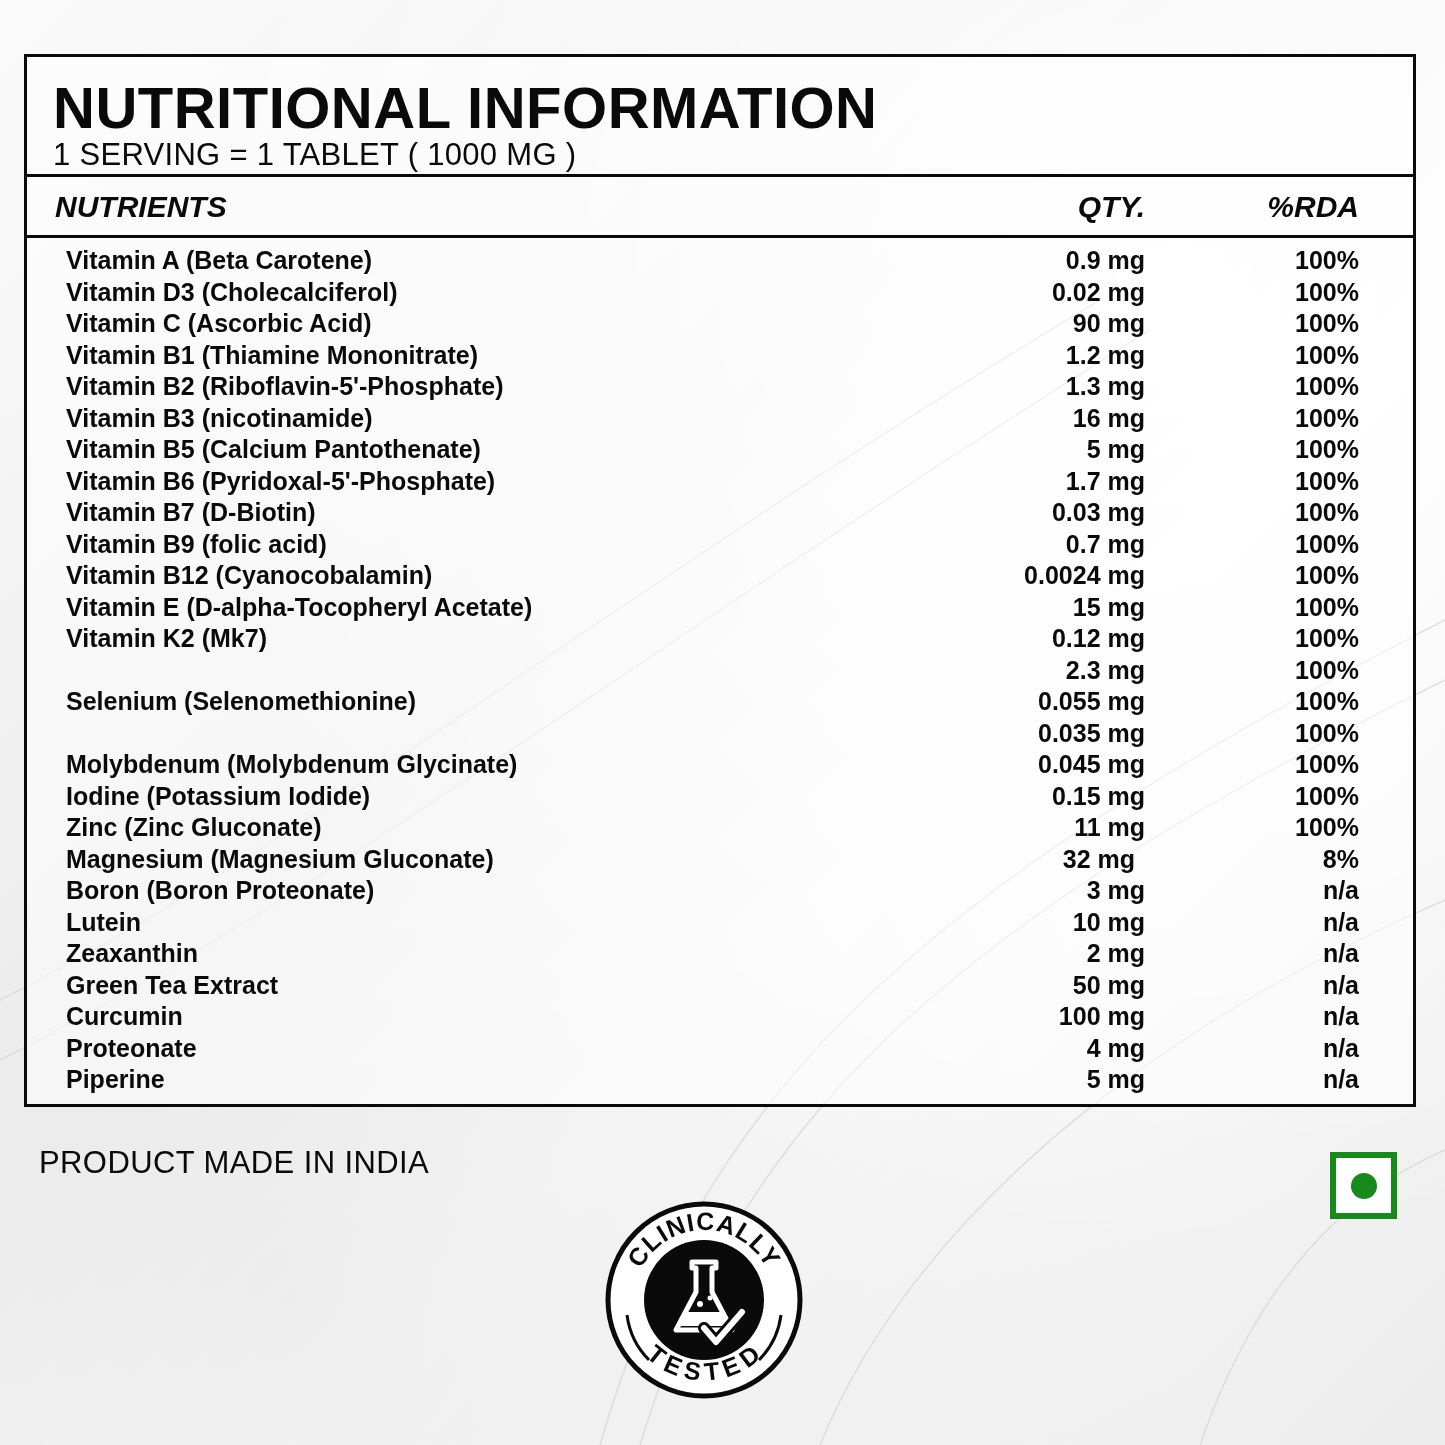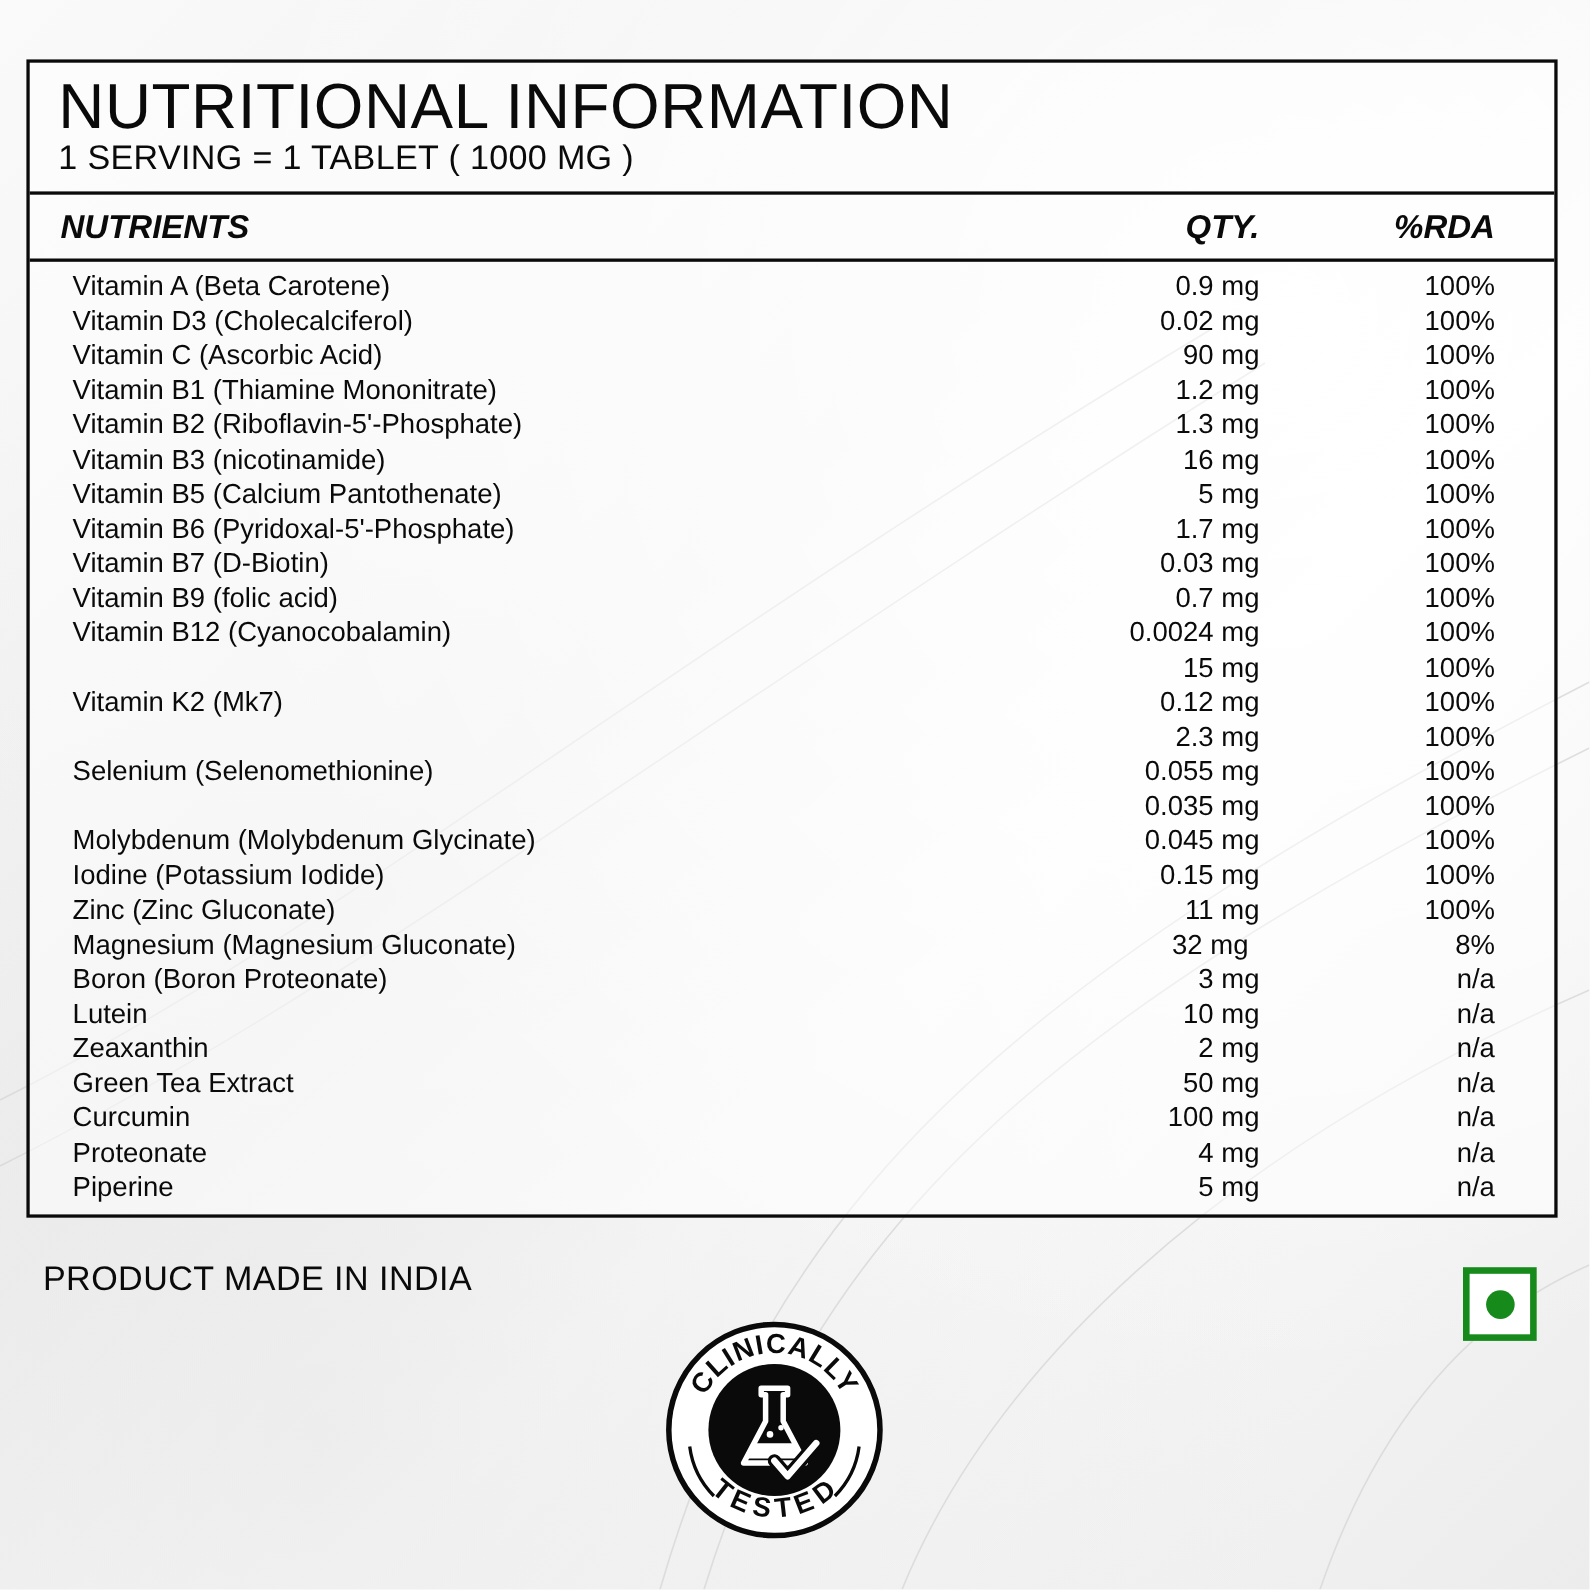--- a/index.html
+++ b/index.html
@@ -17,36 +17,36 @@
       linear-gradient(135deg, #fafafa 0%, #efefef 40%, #fbfbfb 60%, #ececec 100%);
   }
   .bg svg { position: absolute; inset: 0; }
   .panel {
     position: absolute; left: 24px; top: 54px; width: 1392px; height: 1053px;
     border: 3px solid #0a0a0a; box-sizing: border-box;
     background: rgba(255,255,255,0.55);
   }
   .title-block { position: absolute; left: 26px; top: 10px; }
   .title {
-    font-size: 58px; font-weight: 400; letter-spacing: 0.5px; line-height: 1;
-    margin-top: 1px;
+    font-size: 58px; font-weight: 700; letter-spacing: 0.5px; line-height: 1;
+    margin-top: 12px;
   }
   .subtitle {
     font-size: 31px; font-weight: 400; letter-spacing: 0.3px; margin-top: 0px; line-height: 1.15;
   }
   .hline { position: absolute; left: 0; right: 0; height: 3px; background: #0a0a0a; }
   .head-row {
     position: absolute; left: 0; right: 0; top: 120px; height: 60px;
     font-size: 30px; font-weight: 700; font-style: italic;
   }
   .head-row .c1 { position: absolute; left: 28px; top: 13px; }
   .head-row .c2 { position: absolute; right: 268px; top: 13px; }
   .head-row .c3 { position: absolute; right: 54px; top: 13px; text-align: center; }
   .rows { position: absolute; left: 0; right: 0; top: 188px; }
-  .row { position: relative; height: 31.5px; font-size: 25px; font-weight: 400; line-height: 31.5px; }
+  .row { position: relative; height: 31.5px; font-size: 25px; font-weight: 700; line-height: 31.5px; }
   .row .name { position: absolute; left: 39px; }
   .row .qty { position: absolute; right: 268px; }
   .row .rda { position: absolute; right: 54px; }
   .made {
     position: absolute; left: 39px; top: 1145px; font-size: 31px; font-weight: 400; letter-spacing: 0.4px;
   }
   .veg {
     position: absolute; left: 1330px; top: 1152px; width: 67px; height: 67px;
     box-sizing: border-box; border: 6px solid #178a1c; background: #fff;
   }
@@ -135,20 +135,21 @@
         <span class="name">Vitamin B9 (folic acid)</span>
         <span class="qty">0.7 mg</span>
         <span class="rda">100%</span>
       </div>
     <div class="row">
         <span class="name">Vitamin B12 (Cyanocobalamin)</span>
         <span class="qty">0.0024 mg</span>
         <span class="rda">100%</span>
       </div>
     <div class="row">
+        <span class="name">Vitamin E (D-alpha-Tocopheryl Acetate)</span>
         <span class="qty">15 mg</span>
         <span class="rda">100%</span>
       </div>
     <div class="row">
         <span class="name">Vitamin K2 (Mk7)</span>
         <span class="qty">0.12 mg</span>
         <span class="rda">100%</span>
       </div>
     <div class="row">
         <span class="qty">2.3 mg</span>

